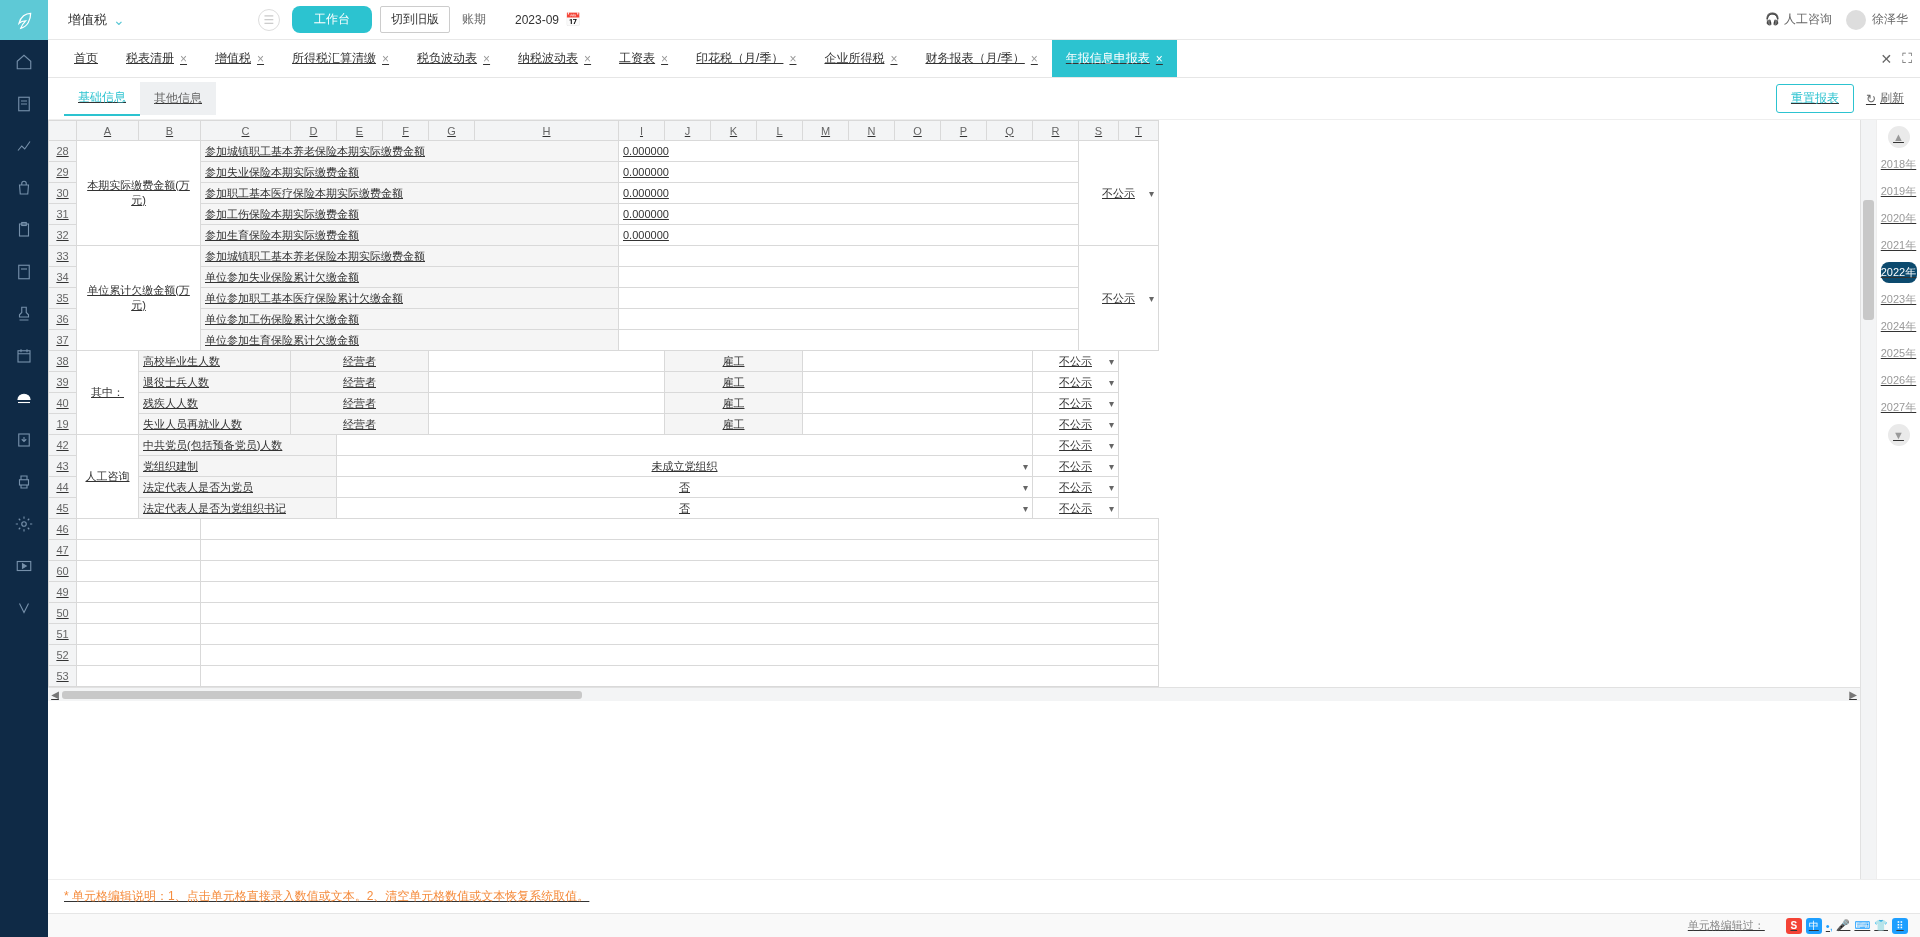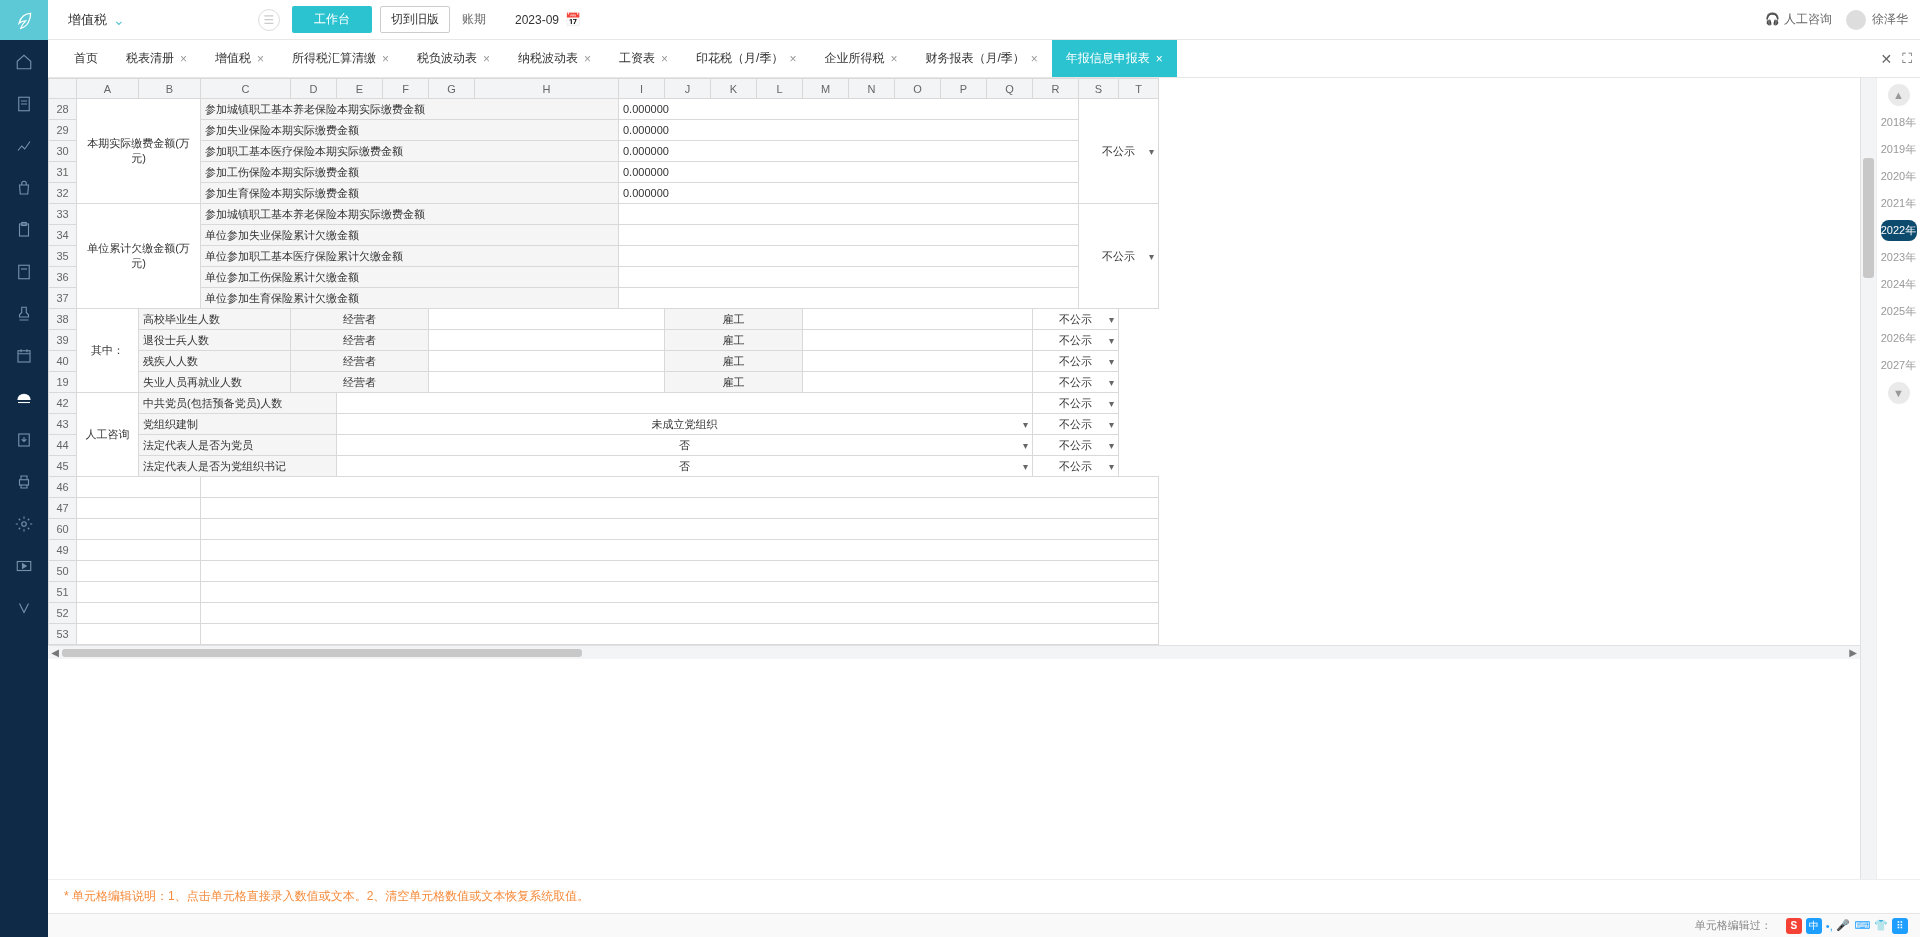--- a/index.html
+++ b/index.html
@@ -6,37 +6,37 @@
 body { font-family: "Microsoft YaHei", Arial, sans-serif; font-size: 12px; color: #333; background: #fff; overflow: hidden; }
 
 
 .topbar { height: 40px; background: #fff; border-bottom: 1px solid #e8e8e8; display: flex; align-items: center; padding: 0 12px; position: relative; }
 .logo-box { width: 48px; height: 40px; background: #5ec9d6; display: flex; align-items: center; justify-content: center; position: absolute; left: 0; top: 0; }
 .logo-box svg { width: 20px; height: 20px; fill: none; stroke: #fff; stroke-width: 1.5; }
 .topbar-inner { margin-left: 56px; display: flex; align-items: center; width: 100%; }
 .dropdown-title { font-size: 13px; color: #333; display: flex; align-items: center; gap: 6px; min-width: 190px; }
 .chevron-down { color: #5ec9d6; font-size: 14px; }
 .round-icon { width: 22px; height: 22px; border: 1px solid #ddd; border-radius: 50%; display: flex; align-items: center; justify-content: center; color: #ccc; margin-right: 12px; }
-.btn-primary { background: #2cc3d0; color: #fff; border: none; padding: 5px 22px; border-radius: 2px; font-size: 12px; cursor: pointer; margin-right: 8px; }
+.btn-primary { background: #2cc3d0; color: #fff; border: none; padding: 5px 22px; border-radius: 8px; font-size: 12px; cursor: pointer; margin-right: 8px; }
 .btn-outline { background: #fff; color: #333; border: 1px solid #ccc; padding: 4px 10px; border-radius: 2px; font-size: 12px; cursor: pointer; margin-right: 12px; }
 .period-label { color: #666; margin-right: 8px; }
 .period-value { color: #333; margin-right: 6px; margin-left: 21px; }
 .cal-icon { color: #5ec9d6; font-size: 13px; }
 .topbar-right { margin-left: auto; display: flex; align-items: center; gap: 14px; color: #666; }
 .user { display: flex; align-items: center; gap: 6px; }
 .avatar { width: 20px; height: 20px; background: #ddd; border-radius: 50%; display: inline-block; }
 
 
 .sidebar { position: absolute; left: 0; top: 40px; bottom: 0; width: 48px; background: #0f2a46; display: flex; flex-direction: column; align-items: center; padding-top: 12px; gap: 22px; }
 .sidebar .sb-item { width: 20px; height: 20px; display: flex; align-items: center; justify-content: center; color: #7690aa; cursor: pointer; }
 .sidebar .sb-item.active { color: #fff; }
 .sidebar svg { width: 18px; height: 18px; fill: none; stroke: currentColor; stroke-width: 1.5; }
 
 
-.main { position: absolute; left: 48px; right: 0; top: 40px; bottom: 0; display: flex; flex-direction: column; }
+.main { position: absolute; left: 48px; right: 0; top: 40px; bottom: 0; display: flex; flex-direction: column; text-decoration: underline; }
 .tabs { height: 38px; background: #fff; border-bottom: 1px solid #e6e6e6; display: flex; align-items: stretch; padding-left: 12px; position: relative; }
 .tab { display: flex; align-items: center; padding: 0 14px; font-size: 12px; color: #333; cursor: pointer; gap: 6px; white-space: nowrap; }
 .tab.active { background: #2cc3d0; color: #fff; }
 .tab .close { color: #999; font-size: 12px; }
 .tab.active .close { color: #fff; }
 .tabs-right { position: absolute; right: 8px; top: 0; height: 100%; display: flex; align-items: center; gap: 10px; }
 .tabs-right span { color: #666; cursor: pointer; font-size: 14px; }
 
 
 .subtabs { height: 42px; display: flex; align-items: center; border-bottom: 1px solid #eee; padding: 0 16px; background: #fff; }
@@ -66,21 +66,21 @@
 .vscroll { width: 16px; background: #f3f4f5; border-left: 1px solid #e1e1e1; position: relative; }
 .vscroll .thumb { position: absolute; top: 80px; left: 2px; right: 2px; height: 120px; background: #c8c8c8; border-radius: 3px; }
 .years { width: 44px; background: #fff; border-left: 1px solid #eee; display: flex; flex-direction: column; align-items: center; padding-top: 6px; gap: 6px; }
 .year-btn { width: 36px; text-align: center; font-size: 11px; color: #999; padding: 3px 0; border-radius: 8px; cursor: pointer; }
 .year-btn.active { background: #0c4a6e; color: #fff; }
 .year-nav { width: 22px; height: 22px; border-radius: 50%; background: #eaeaea; color: #999; display: flex; align-items: center; justify-content: center; cursor: pointer; font-size: 11px; }
 
 
 .bottom-note { padding: 8px 16px; font-size: 12px; color: #f58b3c; background: #fff; border-top: 1px solid #eee; }
 .statusbar { height: 24px; background: #f9f9f9; border-top: 1px solid #e6e6e6; display: flex; align-items: center; padding: 0 12px; font-size: 11px; color: #888; }
-.statusbar .sr { margin-left: auto; display: flex; gap: 14px; align-items: flex-start; }
+.statusbar .sr { margin-left: auto; display: flex; gap: 21px; align-items: flex-start; }
 .ime { display: flex; gap: 4px; align-items: center; }
 .ime .sq { width: 16px; height: 16px; border-radius: 3px; display: flex; align-items: center; justify-content: center; font-size: 10px; color: #fff; background: #1e9fff; }
 .ime .sq.red { background: #f44336; font-weight: bold; }
 .hscroll { height: 14px; background: #f3f4f5; border-top: 1px solid #e1e1e1; display:flex; align-items:center; }
 .hscroll .arrow { width: 14px; text-align:center; color:#777; font-size:10px;}
 .hscroll .track { flex:1; position:relative; height:10px;}
 .hscroll .hthumb { position:absolute; left:0; top:1px; height:8px; width:520px; background:#c8c8c8; border-radius:3px;}
 </style>
 </head>
 <body>
@@ -238,20 +238,28 @@
       <div class="tab active">
         <span>年报信息申报表</span>
         <span class="close">×</span>
       </div>
       <div class="tabs-right">
       <span>✕</span>
       <span>⛶</span>
     </div>
   </div>
 
+  <div class="subtabs">
+    <div class="subtab active">基础信息</div>
+    <div class="subtab other">其他信息</div>
+    <div class="subtabs-right">
+      <button class="btn-reset">重置报表</button>
+      <div class="refresh">↻ <span>刷新</span></div>
+    </div>
+  </div>
 
   <div class="sheet-wrap">
     <div class="sheet">
       <table class="grid" id="grid">
           <thead>
             <tr>
               <th class="corner" style="width:28px"></th>
               <th style="width:62px">A</th>
               <th style="width:62px">B</th>
               <th style="width:90px">C</th>

